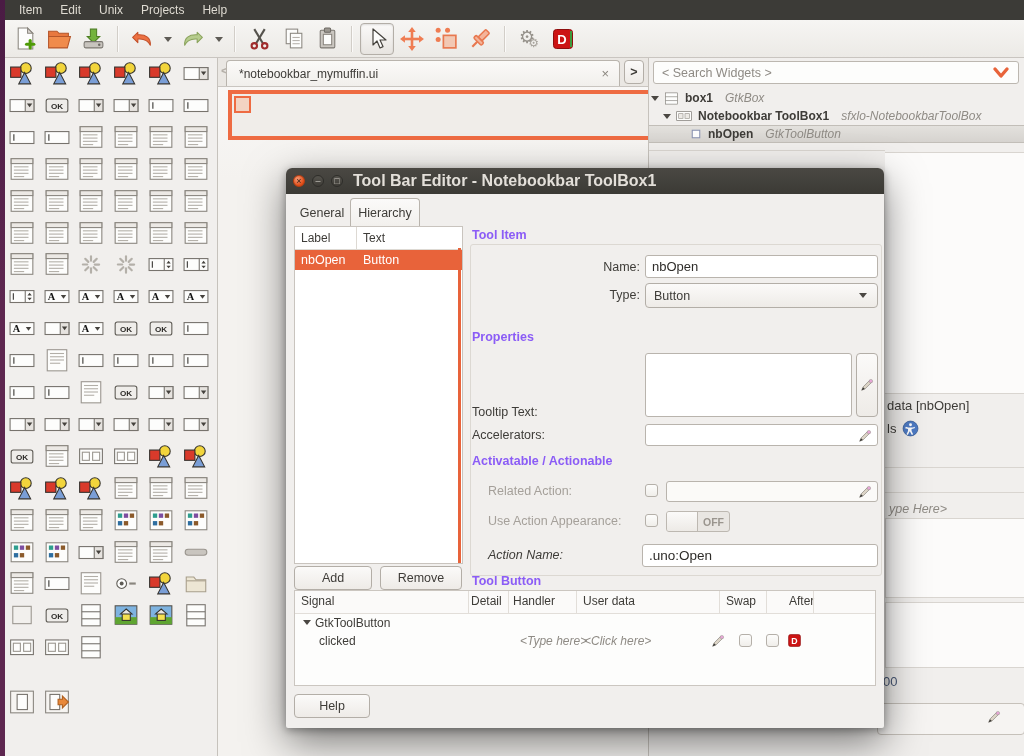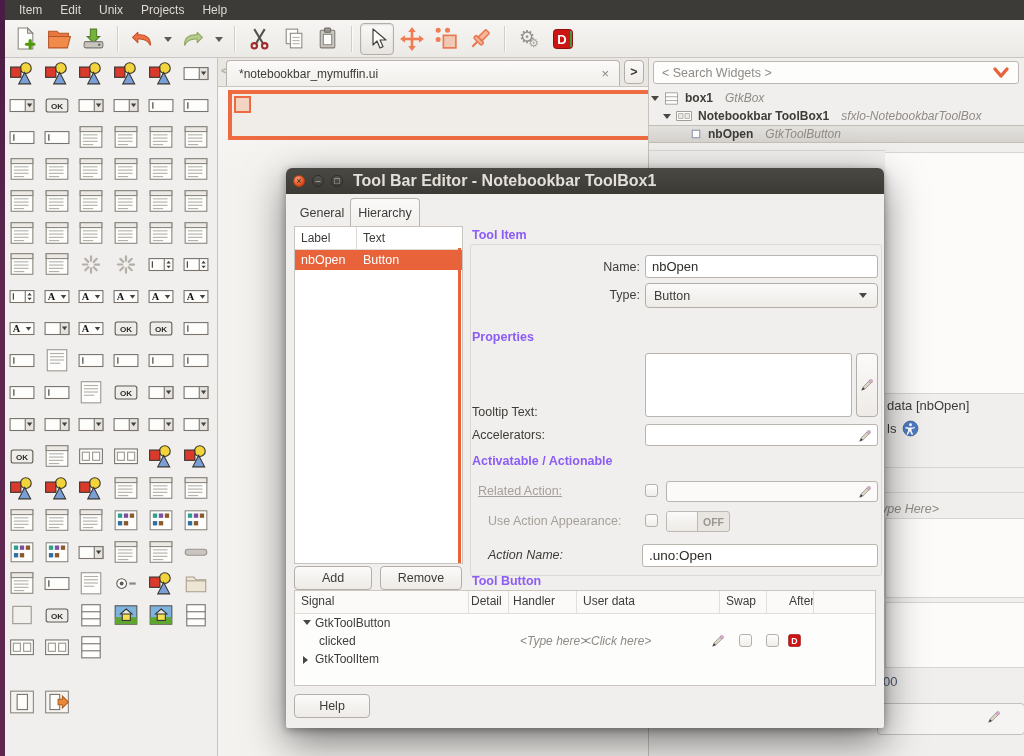--- a/index.html
+++ b/index.html
@@ -1301,21 +1301,21 @@
       <span id="a11y-ic" style="display:flex;">
           <svg width="17" height="17" viewBox="0 0 24 24">
             <circle cx="12" cy="12" r="10.5" fill="#4E7BC4" stroke="#2F5590"></circle>
             <circle cx="12" cy="6.8" r="2.1" fill="#fff"></circle>
             <path d="M5.5 9.5c4.2 1.6 8.8 1.6 13 0l-.8 2.3-4.2 1v2.8l2.2 4.6-1.8 1-2.9-5.2-2.9 5.2-1.8-1 2.2-4.6v-2.8l-4.2-1z" fill="#fff"></path>
           </svg>
         </span>
     </div>
     <div class="abs frag-line" style="left:236px;top:409px;width:140px;"></div>
     <div class="abs frag-line" style="left:236px;top:434px;width:140px;"></div>
-    <div class="abs italic" style="left:232px;top:444px;font-size:12.5px;">ype Here&gt;</div>
+    <div class="abs italic" style="left:232px;top:444px;font-size:12.5px;padding-left:8px;">ype Here&gt;</div>
     <div class="abs white-panel" style="left:236px;top:460px;width:140px;height:80px;"></div>
     <div class="abs white-panel" style="left:236px;top:544px;width:140px;height:66px;"></div>
     <div class="abs txt" style="left:234px;top:616px;font-size:13px;color:#4A5A78;">00</div>
     <div class="abs" style="left:228px;top:645px;width:146px;height:30px;background:#F6F4F2;border:1px solid #C6C1BA;border-radius:4px;">
       <span id="frag-pencil" class="abs" style="left:108px;top:5px;display:flex;">
           <svg width="16" height="16" viewBox="0 0 24 24">
             <polygon points="4,20 6.2,14.8 16,5 19,8 9.2,17.8" fill="#DCD4C6" stroke="#6E6A64" stroke-width="0.8"></polygon>
             <circle cx="17.8" cy="6.2" r="2.6" fill="#E8A7D8" stroke="#9A968F" stroke-width="0.8"></circle>
             <polygon points="4,20 6,15.2 8.8,18" fill="#3A3834"></polygon>
           </svg>
@@ -1381,21 +1381,21 @@
           <svg width="16" height="16" viewBox="0 0 24 24">
             <polygon points="4,20 6.2,14.8 16,5 19,8 9.2,17.8" fill="#DCD4C6" stroke="#6E6A64" stroke-width="0.8"></polygon>
             <circle cx="17.8" cy="6.2" r="2.6" fill="#E8A7D8" stroke="#9A968F" stroke-width="0.8"></circle>
             <polygon points="4,20 6,15.2 8.8,18" fill="#3A3834"></polygon>
           </svg>
         </span>
     </div>
 
     <span class="abs hdr" style="left:186px;top:286px;">Activatable / Actionable</span>
 
-    <div class="abs flabel dim" style="left:192px;top:316px;text-decoration:underline;">Related Action:</div>
+    <div class="abs flabel dim" style="left:202px;top:316px;">Related Action:</div>
     <div class="abs cb" style="left:359px;top:316px;"></div>
     <div class="abs input" style="left:380px;top:313px;width:212px;height:21px;background:#FBFAF8;">
       <span class="pencil-slot abs" style="right:4px;top:2px;display:flex;">
           <svg width="16" height="16" viewBox="0 0 24 24">
             <polygon points="4,20 6.2,14.8 16,5 19,8 9.2,17.8" fill="#DCD4C6" stroke="#6E6A64" stroke-width="0.8"></polygon>
             <circle cx="17.8" cy="6.2" r="2.6" fill="#E8A7D8" stroke="#9A968F" stroke-width="0.8"></circle>
             <polygon points="4,20 6,15.2 8.8,18" fill="#3A3834"></polygon>
           </svg>
         </span>
     </div>
@@ -1445,22 +1445,18 @@
             </span>
              <span class="cb" style="position:absolute;left:444px;top:2px;"></span>
              <span class="cb" style="position:absolute;left:471px;top:2px;"></span>
              <span style="position:absolute;left:492px;top:1px;display:flex;">
               <svg width="15" height="15" viewBox="0 0 24 24">
                 <rect x="2.5" y="2.5" width="19" height="19" rx="3" fill="#CC1414" stroke="#8E0E0E"></rect>
                 <text x="12" y="17.5" font-size="14" font-weight="bold" text-anchor="middle" fill="#FFFFFF" font-family="Liberation Sans,sans-serif">D</text>
               </svg>
             </span>
           </div>
-          <div style="position:relative;height:18px;">
-            <span style="position:absolute;left:8px;top:6px;" class="caret-right"></span>
-             <span class="sig-row-label" style="position:absolute;left:20px;top:2px;">GtkToolItem</span>
-          </div>
         </div>
     </div>
 
     <div class="abs btn" style="left:8px;top:526px;width:76px;height:24px;">Help</div>
   </div>
 </div>
 
 </body></html>

